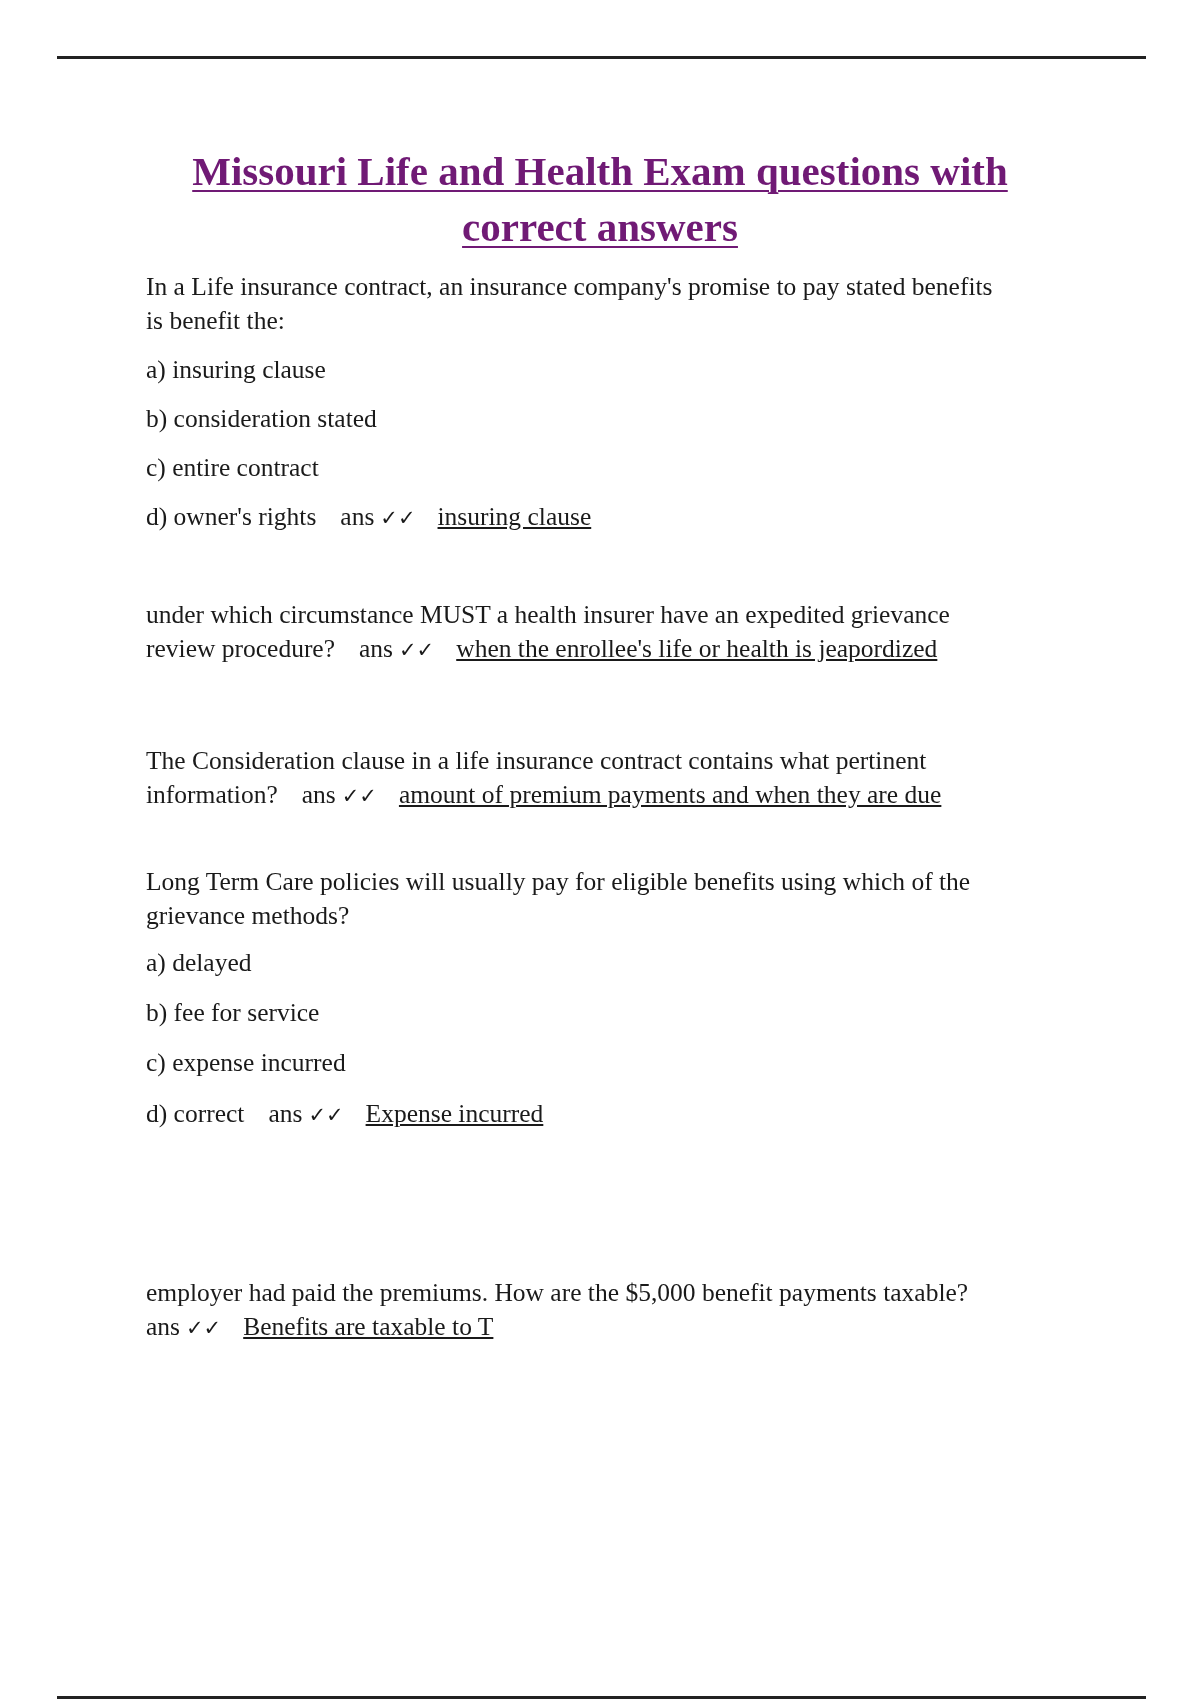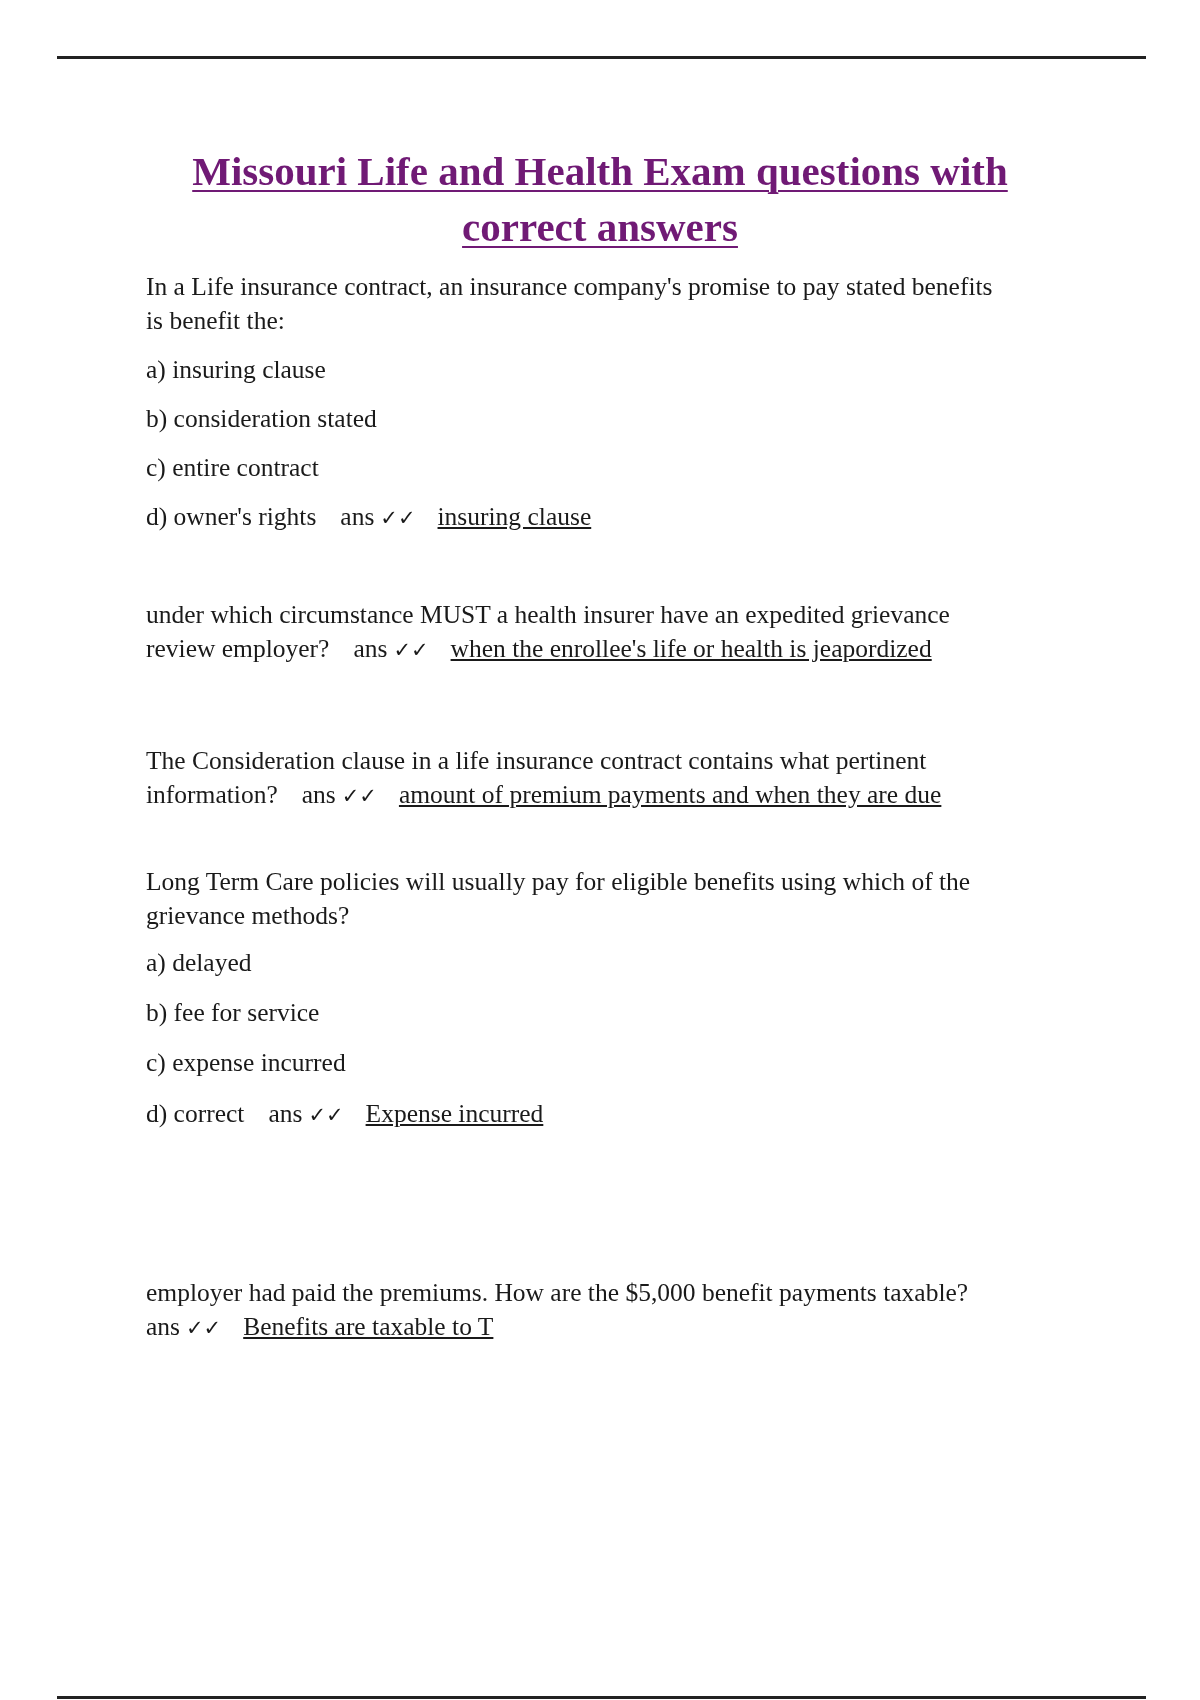--- a/index.html
+++ b/index.html
@@ -87,21 +87,21 @@
     <p class="option" style="top:132px;">b) consideration stated</p>
     <p class="option" style="top:181px;">c) entire contract</p>
     <p class="option" style="top:230px;">
       <span>d) owner's rights</span><span class="ans-label">ans</span><span class="check">✓✓</span><span class="answer-text">insuring clause</span>
     </p>
   </div>
 
   <div class="qa" style="top:588px;margin-top:10px;">
     <p class="question-text">
       <span>under which circumstance MUST a health insurer have an expedited grievance</span><br>
-      <span class="inline-ans"><span>review employer?</span><span class="ans-label">ans</span><span class="check">✓✓</span><span class="answer-text">when the enrollee's life or health is jeapordized</span></span>
+      <span class="inline-ans"><span>review procedure?</span><span class="ans-label">ans</span><span class="check">✓✓</span><span class="answer-text">when the enrollee's life or health is jeapordized</span></span>
     </p>
   </div>
 
   <div class="qa" style="top:728px;margin-top:16px;">
     <p class="question-text">
       <span>The Consideration clause in a life insurance contract contains what pertinent</span><br>
       <span class="inline-ans"><span>information?</span><span class="ans-label">ans</span><span class="check">✓✓</span><span class="answer-text">amount of premium payments and when they are due</span></span>
     </p>
   </div>
 

